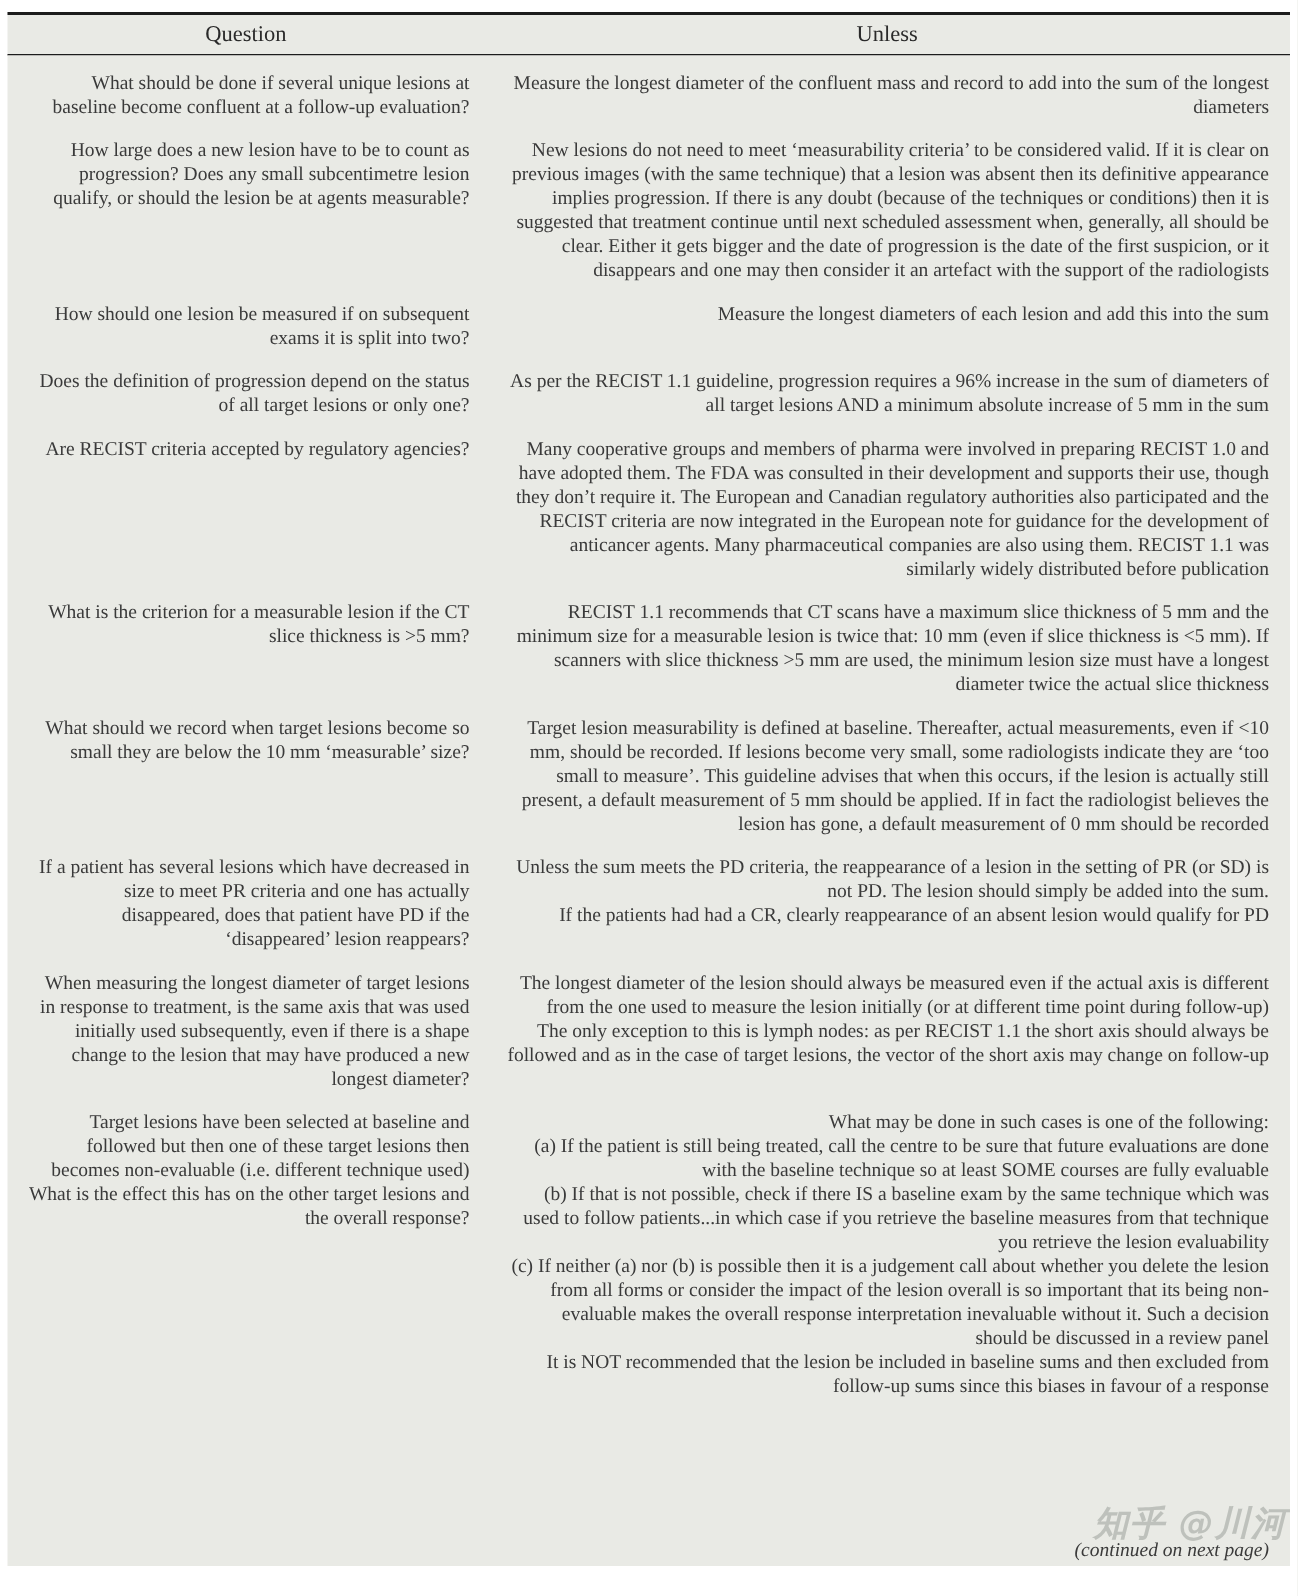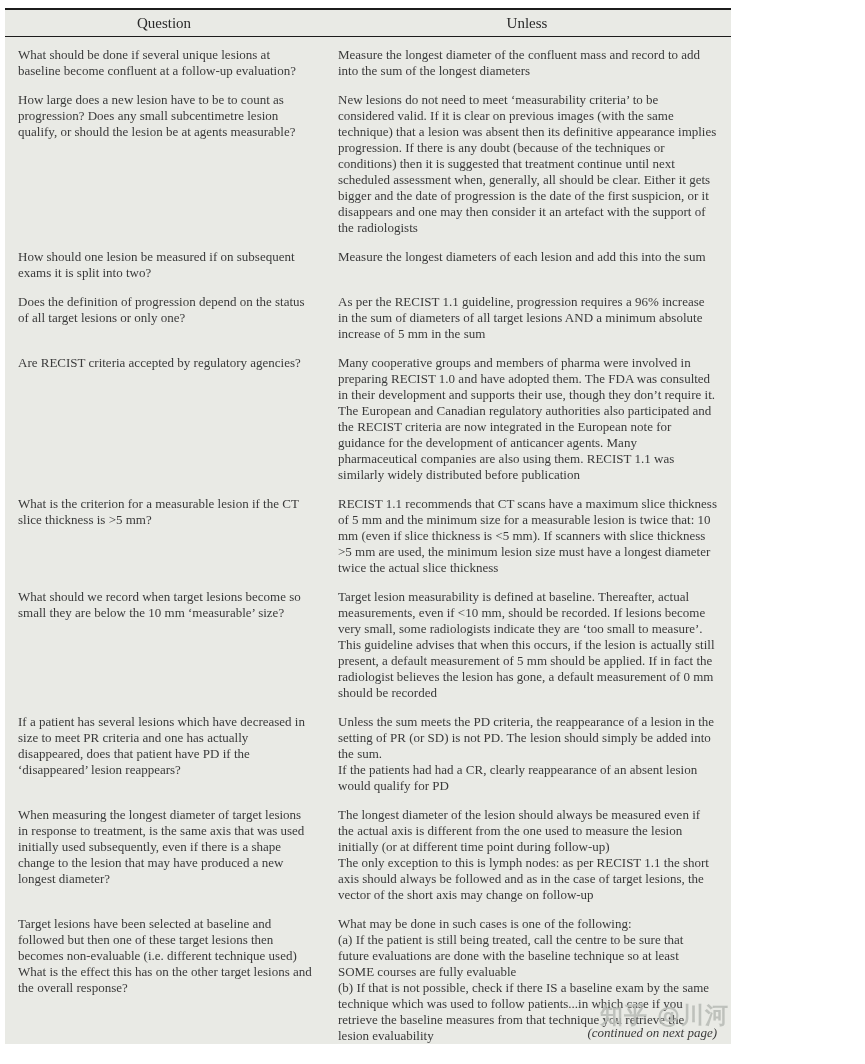--- a/index.html
+++ b/index.html
@@ -11,21 +11,21 @@
     height: 1064px;
     background: #ffffff;
     font-family: "Liberation Serif", "DejaVu Serif", serif;
     position: relative;
     overflow: hidden;
   }
   .table-wrap {
     position: absolute;
     left: 5px;
     top: 8px;
-    width: 726px;
+    width: 855px;
   }
   .thead {
     background: #e9eae5;
     border-top: 2px solid #1c1c1c;
     border-bottom: 1px solid #1c1c1c;
     display: flex;
     align-items: center;
     height: 26px;
   }
   .th {
@@ -39,20 +39,21 @@
     background: #e9eae5;
     box-sizing: border-box;
     height: 1007px;
     padding: 10px 14px 6px 13px;
     overflow: hidden;
     position: relative;
   }
   .row {
     display: flex;
     margin-bottom: 13px;
+    text-align: right;
   }
   .qcell {
     width: 295px;
     margin-right: 25px;
     flex: none;
   }
   .qcell, .acell {
     font-size: 13px;
     line-height: 16px;
     color: #3a3a3a;
@@ -72,20 +73,21 @@
     position: absolute;
     right: 2px;
     bottom: 13px;
     font-size: 23px;
     font-weight: bold;
     letter-spacing: 1px;
     color: rgba(185, 189, 183, 0.9);
     font-family: "DejaVu Sans", sans-serif;
     z-index: 2;
     pointer-events: none;
+    font-style: italic;
   }
 </style>
 </head>
 <body>
 
 <div class="table-wrap">
 
   <div class="thead">
     <div class="th qcol">Question</div>
     <div class="th acol">Unless</div>

